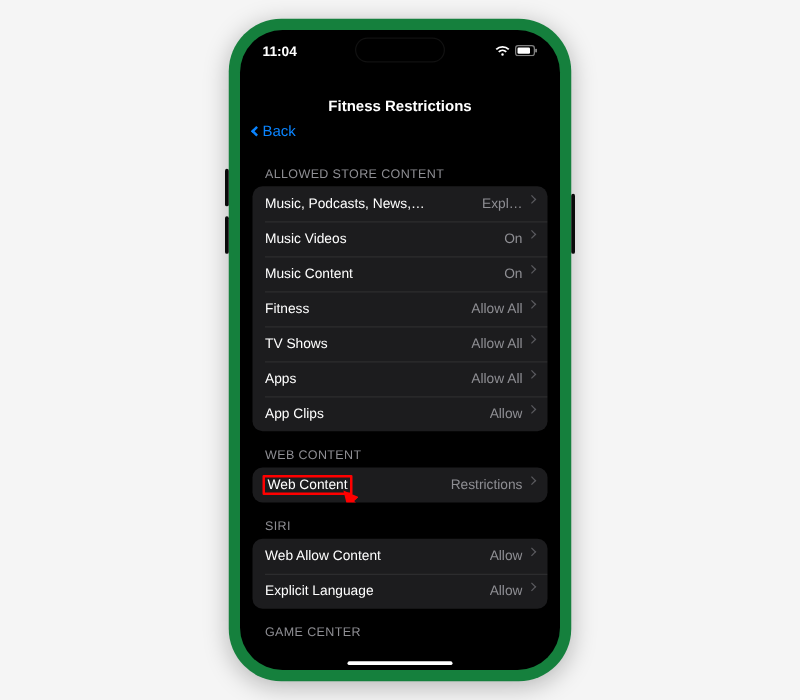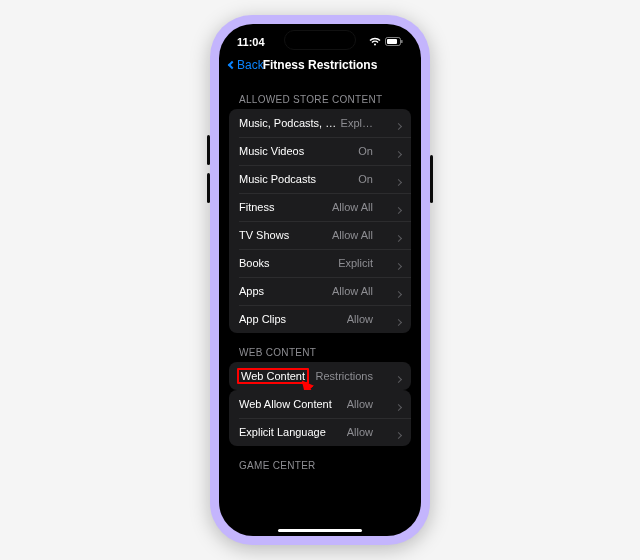--- a/index.html
+++ b/index.html
@@ -6,23 +6,23 @@
     body {
       display: flex;
       justify-content: center;
       align-items: center;
       width: 640px;
       height: 560px;
       background: #f5f5f5;
       font-family: -apple-system, BlinkMacSystemFont, "Segoe UI", sans-serif;
     }
     .phone {
-      width: 220px;
+      width: 274px;
       height: 530px;
-      background: #c4b5fd;
+      background: #15803d;
       border-radius: 42px;
       padding: 9px;
       position: relative;
       box-shadow: 0 4px 20px rgba(0,0,0,0.25);
     }
     .vol-up, .vol-down, .power {
       position: absolute;
       background: #0a0a0a;
       border-radius: 2px;
     }
@@ -66,20 +66,21 @@
       align-items: center;
       padding: 6px 10px 8px;
       position: relative;
     }
     .back {
       display: flex;
       align-items: center;
       color: #0a84ff;
       font-size: 12px;
       gap: 2px;
+      margin-top: 40px;
     }
     .back-chevron {
       display: inline-block;
       width: 6px;
       height: 6px;
       border-left: 2px solid #0a84ff;
       border-bottom: 2px solid #0a84ff;
       transform: rotate(45deg);
     }
     .nav-title {
@@ -118,21 +119,21 @@
     .row + .row::before {
       content: "";
       position: absolute;
       top: 0;
       left: 10px;
       right: 0;
       height: 1px;
       background: #2c2c2e;
     }
     .row-label { color: #fff; }
-    .row-right { display: flex; align-items: flex-end; gap: 23px; }
+    .row-right { display: flex; align-items: flex-start; gap: 5px; }
     .row-value {
       color: #8e8e93;
       max-width: 60px;
       overflow: hidden;
       text-overflow: ellipsis;
       white-space: nowrap;
     }
     .chevron-right {
       width: 5px;
       height: 5px;
@@ -210,44 +211,37 @@
             </span>
         </div>
         <div class="row">
           <span class="row-label">Music Videos</span>
           <span class="row-right">
               <span class="row-value">On</span>
               <span class="chevron-right"></span>
             </span>
         </div>
         <div class="row">
-          <span class="row-label">Music Podcasts</span>
+          <span class="row-label">Music Content</span>
           <span class="row-right">
               <span class="row-value">On</span>
               <span class="chevron-right"></span>
             </span>
         </div>
         <div class="row">
           <span class="row-label">Fitness</span>
           <span class="row-right">
               <span class="row-value">Allow All</span>
               <span class="chevron-right"></span>
             </span>
         </div>
         <div class="row">
           <span class="row-label">TV Shows</span>
           <span class="row-right">
               <span class="row-value">Allow All</span>
-              <span class="chevron-right"></span>
-            </span>
-        </div>
-        <div class="row">
-          <span class="row-label">Books</span>
-          <span class="row-right">
-              <span class="row-value">Explicit</span>
               <span class="chevron-right"></span>
             </span>
         </div>
         <div class="row">
           <span class="row-label">Apps</span>
           <span class="row-right">
               <span class="row-value">Allow All</span>
               <span class="chevron-right"></span>
             </span>
         </div>
@@ -274,20 +268,21 @@
         <svg class="arrow-anno" width="60" height="44" style="left:68px;top:16px;">
           <defs>
               <marker id="ah" markerWidth="6" markerHeight="6" refX="5" refY="3" orient="auto">
                 <path d="M0,0 L6,3 L0,6 z" fill="#ff0000"></path>
               </marker>
             </defs>
           <path d="M50,40 Q28,30 6,4" stroke="#ff0000" stroke-width="2" fill="none" marker-end="url(#ah)"></path>
         </svg>
       </div>
 
+      <div class="section-header">SIRI</div>
       <div class="group">
         <div class="row">
           <span class="row-label">Web Allow Content</span>
           <span class="row-right">
               <span class="row-value">Allow</span>
               <span class="chevron-right"></span>
             </span>
         </div>
         <div class="row">
           <span class="row-label">Explicit Language</span>

